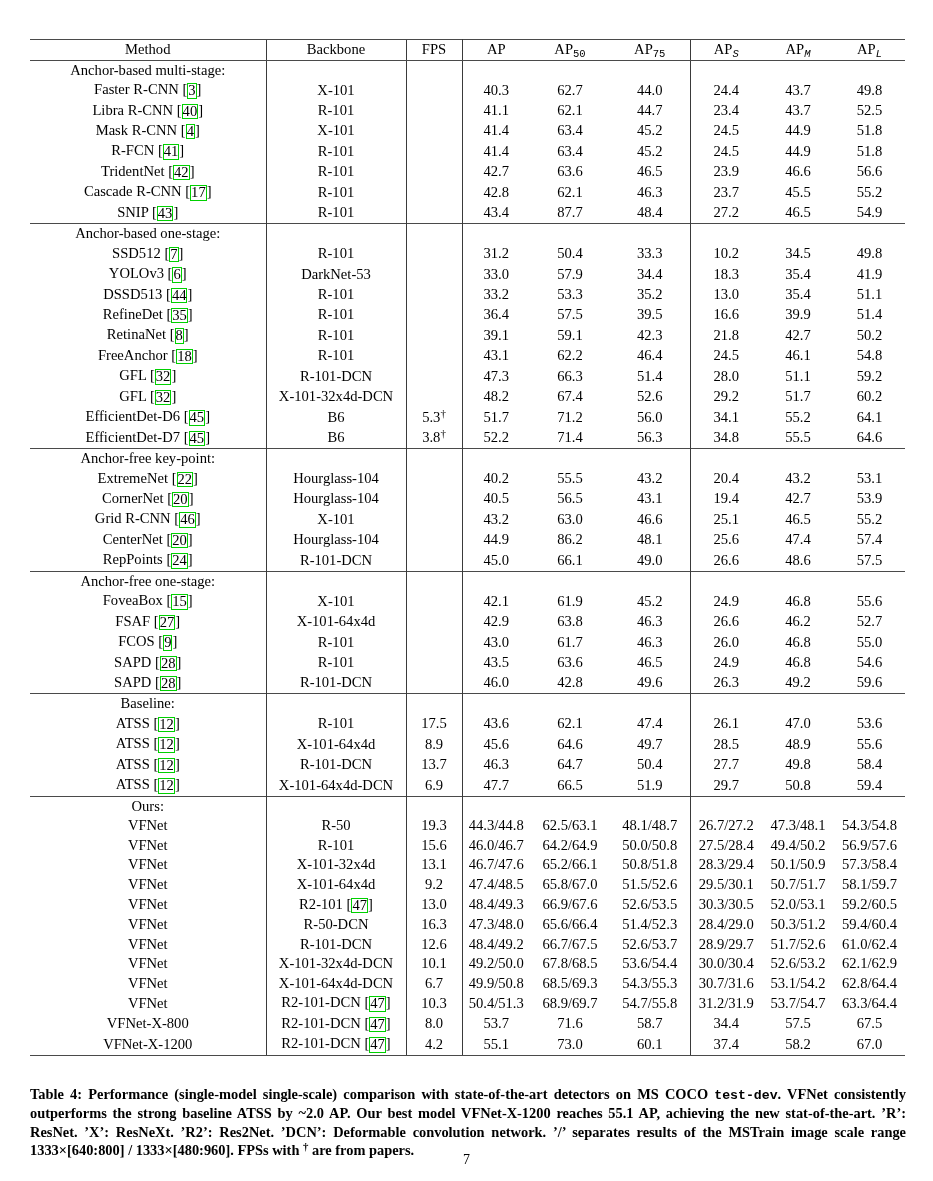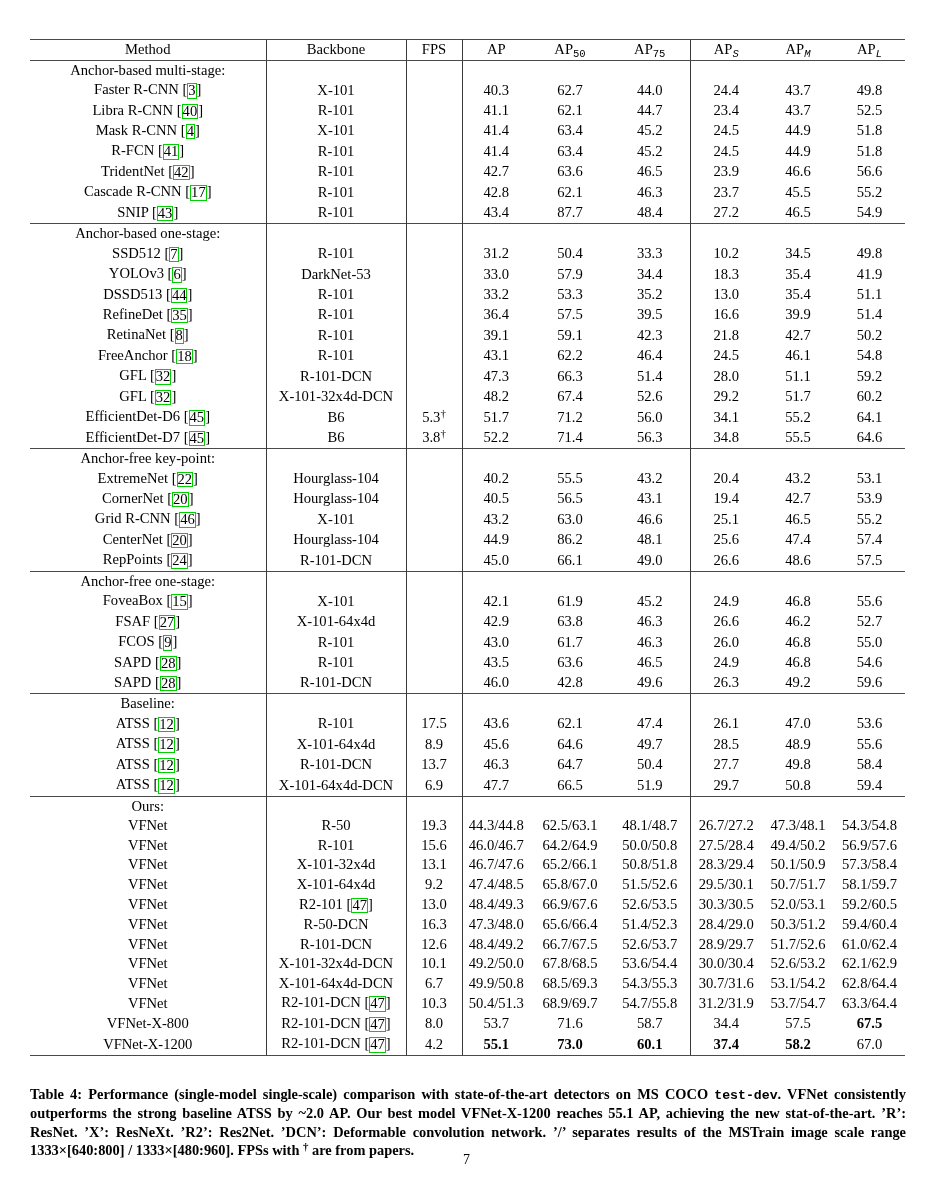--- a/index.html
+++ b/index.html
@@ -43,21 +43,21 @@
   .vl-right{border-right:1px solid #3a3a3a;}
 
   
   tr.toprule > td, tr.toprule > th{border-top:1.3px solid #4a4a4a;}
   tr.headrule > td, tr.headrule > th{border-bottom:1.3px solid #4a4a4a;}
   tr.midrule > td{border-top:1.3px solid #4a4a4a;}
   tr.botrule > td{border-bottom:1.3px solid #4a4a4a;}
 
   .grp{text-align:center;}
   .leftname{text-align:center;}
-  b{font-weight:bold;}
+  b{font-weight:normal;}
 
   
   .cit{
     display:inline-block;
     border:1px solid #00d000;
     line-height:0.92;
     padding:0 0px;
     margin:0 0px;
     position:relative;
     top:1px;

